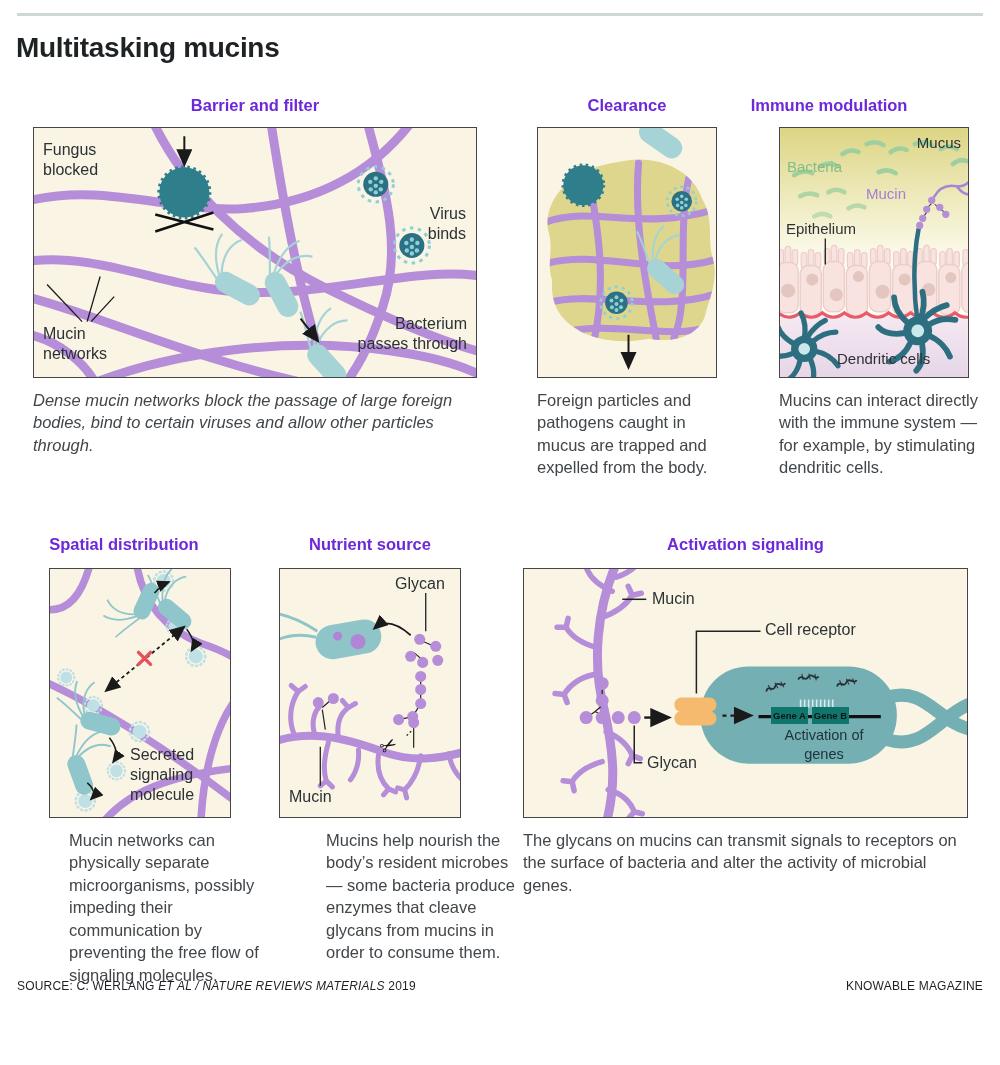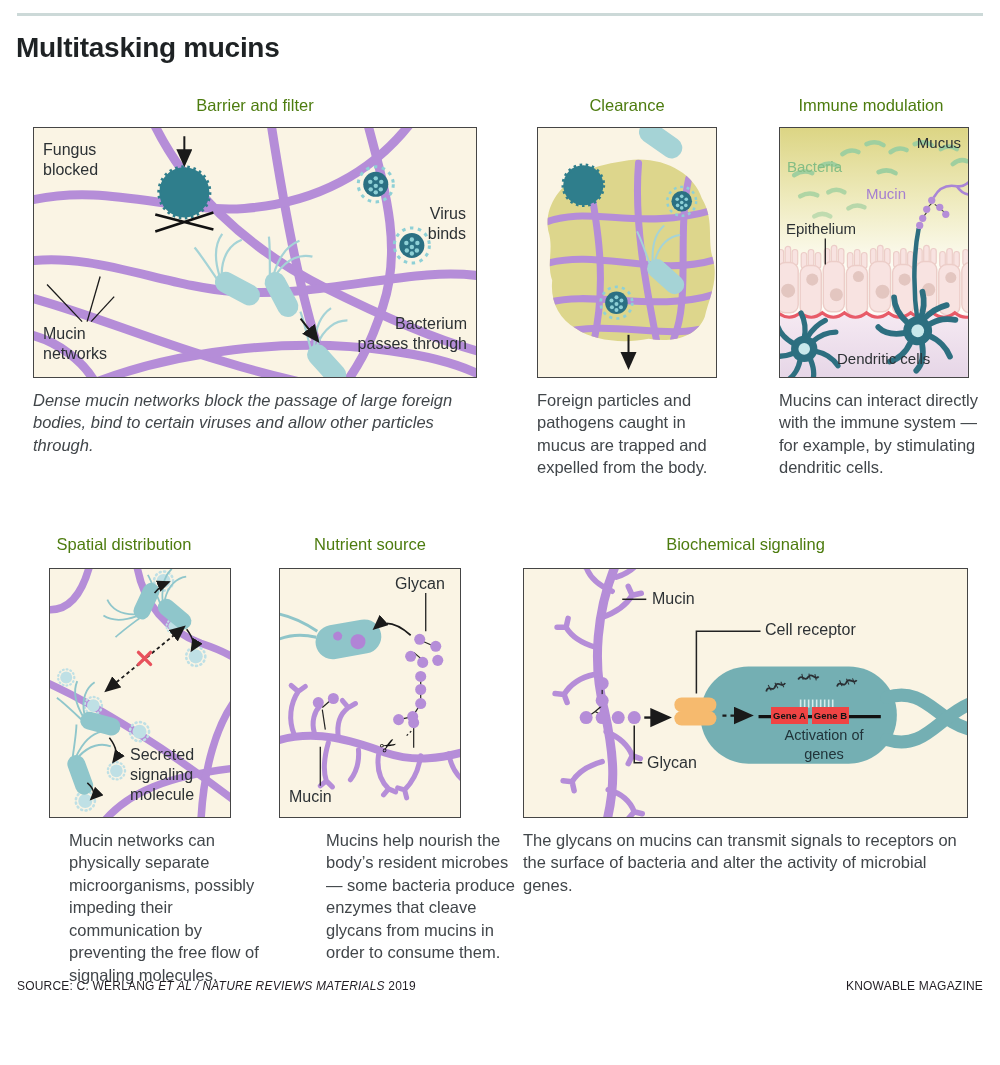--- a/index.html
+++ b/index.html
@@ -1,27 +1,27 @@
 <!DOCTYPE html>
 <html><head>
 <meta charset="utf-8">
 <style>
   html,body{margin:0;padding:0;background:#ffffff;}
   #page{position:relative;width:1000px;height:1065px;background:#ffffff;
         font-family:"Liberation Sans",sans-serif;overflow:hidden;}
   .topline{position:absolute;left:17px;top:13px;width:966px;height:3px;background:#ccd9d8;}
   .title{position:absolute;left:16px;top:32px;font-size:28px;font-weight:700;color:#1e2224;letter-spacing:-0.3px;}
-  .hd{position:absolute;text-align:center;font-weight:400;font-size:16.5px;color:#4d7c0f;}
+  .hd{position:absolute;text-align:center;font-weight:700;font-size:16.5px;color:#6d28d9;}
   .panel{position:absolute;background:#faf4e4;border:1.5px solid #454545;box-sizing:border-box;}
   .panel svg{position:absolute;left:0;top:0;width:100%;height:100%;display:block;}
   .lbl{position:absolute;font-size:16px;line-height:1.24;color:#2c3134;white-space:pre-line;}
   .lbl.sm{font-size:15px;}
   .right{text-align:right;}
   .cap{position:absolute;font-size:16.5px;line-height:1.36;color:#41464a;}
-  .genebox{position:absolute;width:37px;height:17px;background:#ef4444;font-size:9.5px;font-weight:700;
+  .genebox{position:absolute;width:37px;height:17px;background:#0f766e;font-size:9.5px;font-weight:700;
            color:#101314;text-align:center;line-height:17px;}
   .act{position:absolute;font-size:14.5px;line-height:1.3;color:#21343a;text-align:center;white-space:pre-line;}
   .footer{position:absolute;top:979px;left:17px;right:17px;font-size:12px;color:#221e24;letter-spacing:0.2px;}
   .footer .src{float:left;}
   .footer .brand{float:right;}
   .green{color:#84bd84;}
   .purple{color:#a57fd0;}
 </style>
 </head>
 <body>
@@ -85,21 +85,21 @@
           <stop offset="1" stop-color="#e6d6e7"></stop>
       </linearGradient>
     </defs>
   </svg>
 
   <div class="topline"></div>
   <div class="title">Multitasking mucins</div>
 
   <div class="hd" style="left:33px;top:96px;width:444px;">Barrier and filter</div>
   <div class="hd" style="left:537px;top:96px;width:180px;">Clearance</div>
-  <div class="hd" style="left:776px;top:96px;width:190px;">Immune modulation</div>
+  <div class="hd" style="left:734px;top:96px;width:190px;">Immune modulation</div>
 
   <div class="panel" style="left:33px;top:127px;width:444px;height:251px;">
     <svg viewBox="0 0 441 248">
       <g stroke="#b58dd8" stroke-width="9" fill="none" stroke-linecap="round">
         <path d="M118,-8 C150,60 210,118 288,158 C348,188 408,214 449,224"></path>
         <path d="M236,-8 C248,70 262,148 280,208 C288,232 294,246 298,256"></path>
         <path d="M-8,73 C70,53 140,85 210,80 C280,75 338,45 378,-8"></path>
         <path d="M-8,133 C60,123 130,158 200,163 C290,170 380,136 449,148"></path>
         <path d="M-8,168 C50,183 120,213 190,233 C235,247 262,252 285,258"></path>
         <path d="M55,256 C140,222 255,208 355,222 C400,228 430,238 449,248"></path>
@@ -228,21 +228,21 @@
     <div class="lbl sm" style="right:7px;top:6px;">Mucus</div>
     <div class="lbl sm green" style="left:7px;top:30px;">Bacteria</div>
     <div class="lbl sm purple" style="left:86px;top:57px;">Mucin</div>
     <div class="lbl sm" style="left:6px;top:92px;">Epithelium</div>
     <div class="lbl sm" style="left:57px;top:222px;">Dendritic cells</div>
   </div>
   <div class="cap" style="left:779px;top:389px;width:216px;">Mucins can interact directly with the immune system — for example, by stimulating dendritic cells.</div>
 
   <div class="hd" style="left:33px;top:535px;width:182px;">Spatial distribution</div>
   <div class="hd" style="left:279px;top:535px;width:182px;">Nutrient source</div>
-  <div class="hd" style="left:523px;top:535px;width:445px;">Biochemical signaling</div>
+  <div class="hd" style="left:523px;top:535px;width:445px;">Activation signaling</div>
 
   <div class="panel" style="left:33px;top:568px;width:182px;height:250px;margin-left:16px;">
     <svg viewBox="0 0 179 247">
       <g stroke="#b58dd8" stroke-width="7.5" fill="none" stroke-linecap="round">
         <path d="M-6,40 C18,44 32,26 40,-6"></path>
         <path d="M86,-6 C92,36 118,62 150,74 C165,79 178,84 188,92"></path>
         <path d="M-6,112 C45,135 115,178 188,234"></path>
         <path d="M50,256 C75,222 120,205 188,198"></path>
         <path d="M188,126 C166,152 152,200 150,256"></path>
       </g>

